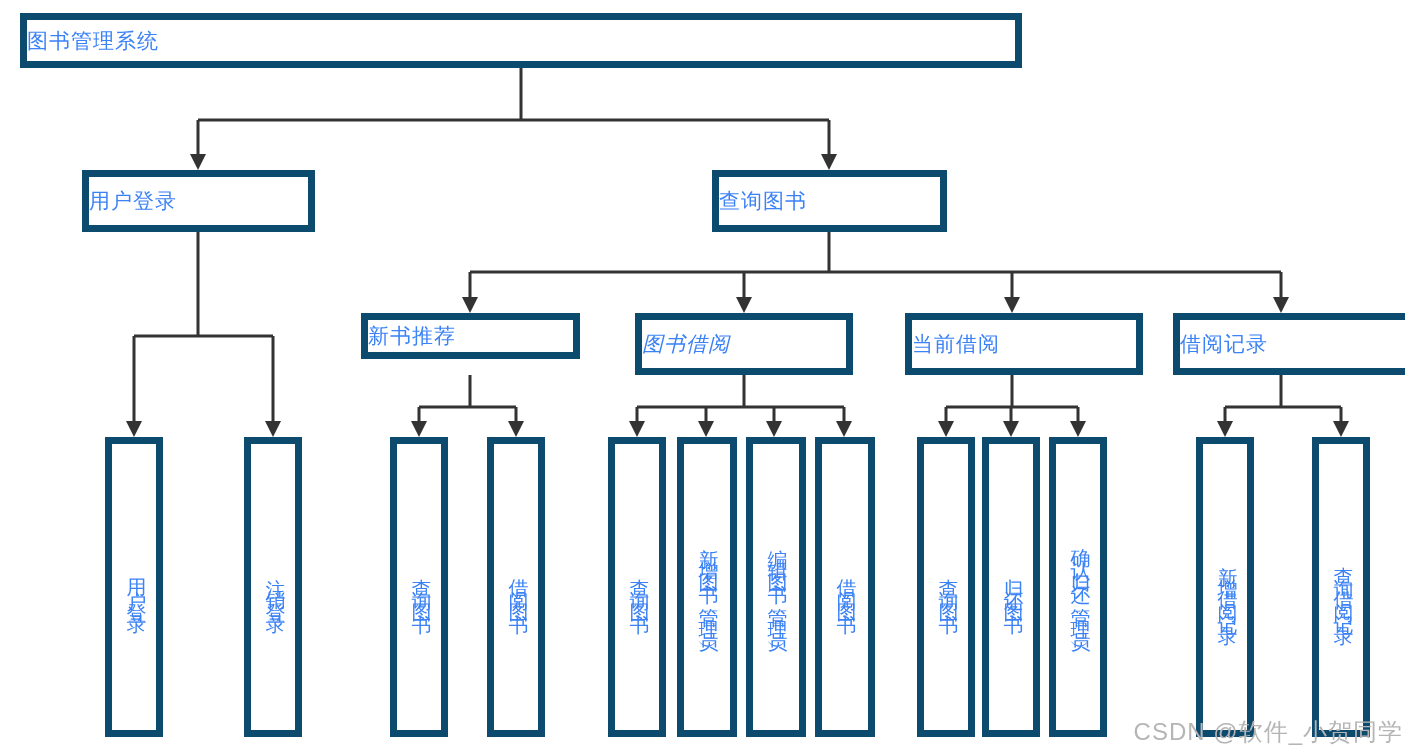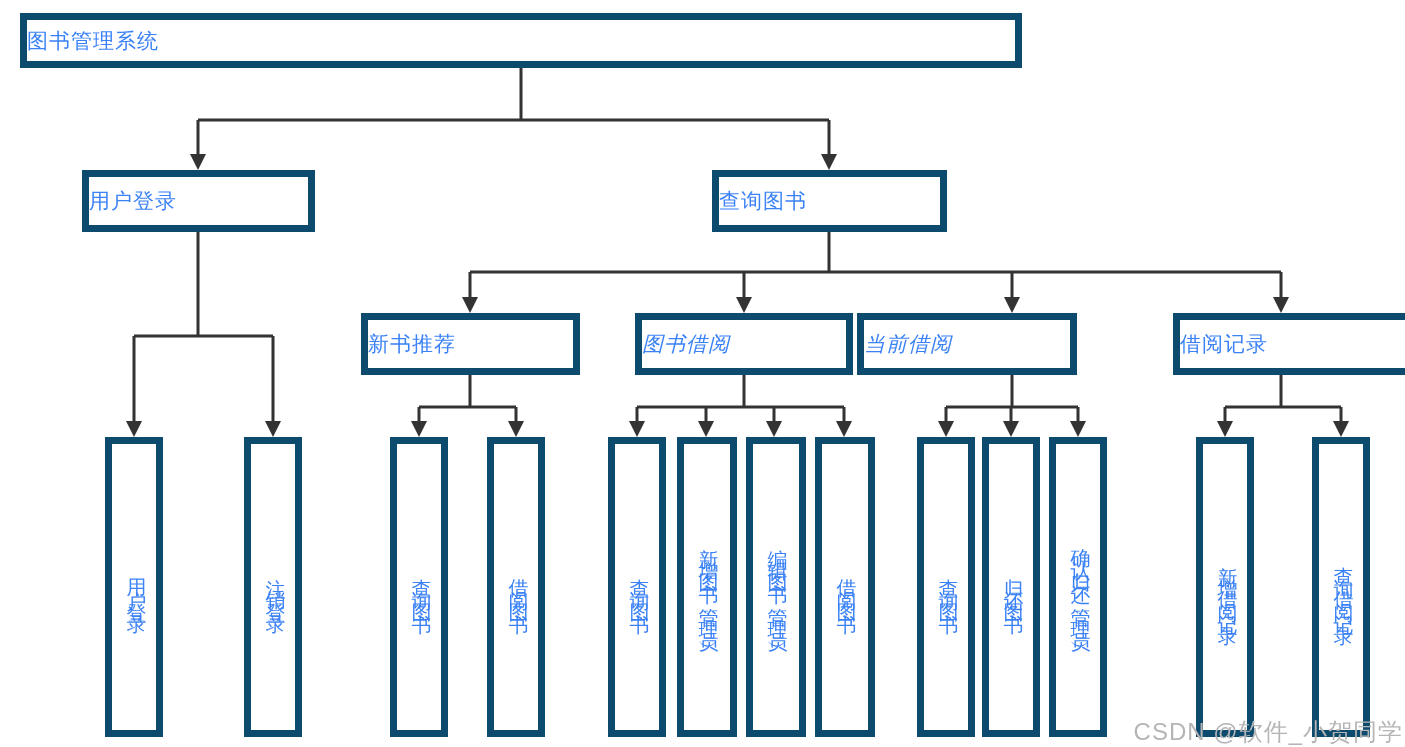--- a/index.html
+++ b/index.html
@@ -135,27 +135,27 @@
     <span>图书管理系统</span>
   </div>
 
   <div class="node hbox" style="left:82px; top:170px; width:233px; height:62px;">
     <span>用户登录</span>
   </div>
   <div class="node hbox" style="left:712px; top:170px; width:235px; height:62px;">
     <span>查询图书</span>
   </div>
 
-  <div class="node hbox" style="left:361px; top:313px; width:219px; height:62px;">
+  <div class="node hbox" style="left:361px; top:313px; width:219px; height:46px;">
     <span>新书推荐</span>
   </div>
   <div class="node hbox" style="left:635px; top:313px; width:218px; height:62px;font-style:italic;">
     <span>图书借阅</span>
   </div>
-  <div class="node hbox" style="left:857px; top:313px; width:220px; height:62px;font-style:italic;">
+  <div class="node hbox" style="left:905px; top:313px; width:238px; height:62px;">
     <span>当前借阅</span>
   </div>
   <div class="node hbox" style="left:1173px; top:313px; width:256px; height:62px;">
     <span>借阅记录</span>
   </div>
 
   <div class="node vbox" style="left:105px;">
     <span class="vtext">用户登录</span>
   </div>
   <div class="node vbox" style="left:244px;">

